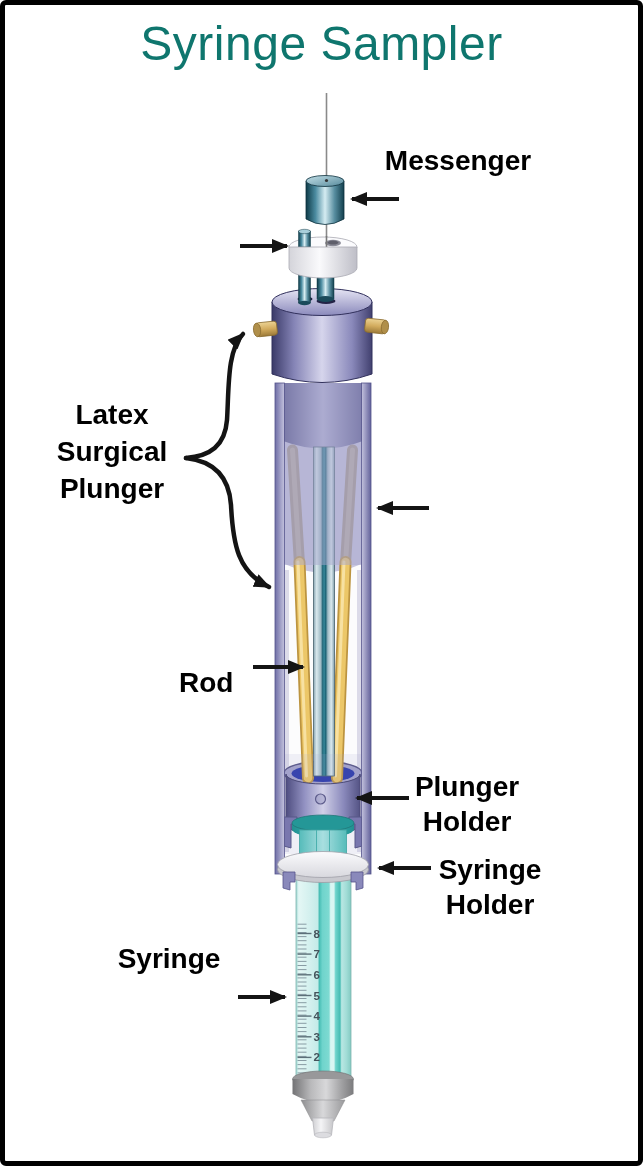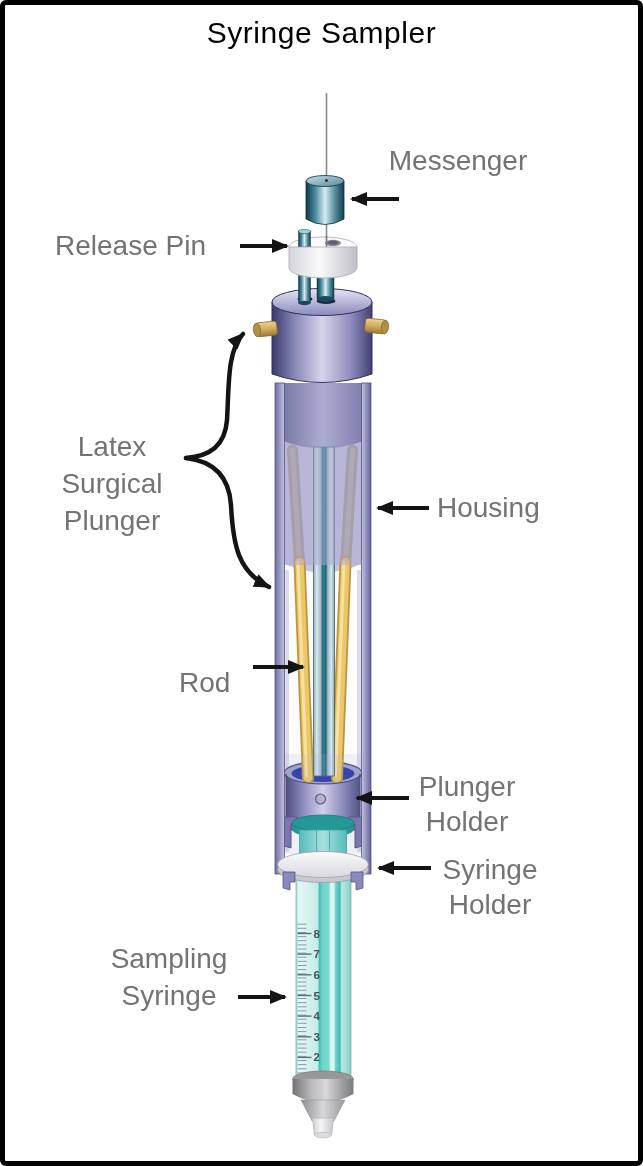--- a/index.html
+++ b/index.html
@@ -3,23 +3,23 @@
 <meta charset="utf-8">
 <style>
   html,body{margin:0;padding:0;background:#fff;}
   #stage{
     position:relative;width:643px;height:1166px;background:#ffffff;
     font-family:"Liberation Sans",sans-serif;overflow:hidden;
   }
   .frame{position:absolute;inset:0;border:5px solid #000;border-radius:6px;pointer-events:none;}
   .title{
     position:absolute;left:0;right:0;top:16px;text-align:center;
-    font-size:30px;color:#000000;letter-spacing:0.5px;
+    font-size:48px;color:#0f766e;letter-spacing:0.5px;
   }
-  .lbl{position:absolute;color:#737373;font-size:28px;line-height:35px;}
+  .lbl{position:absolute;color:#000000;font-size:28px;line-height:35px;font-weight:bold;}
   .lbl.center{text-align:center;}
   .lbl span{display:block;}
   #art{position:absolute;left:0;top:0;width:643px;height:1166px;}
 </style>
 </head>
 <body>
 
 <div id="stage">
 
 <svg id="art" viewBox="0 0 643 1166">
@@ -331,40 +331,37 @@
 </svg>
 
 <div class="frame"></div>
 
 <div class="title">Syringe Sampler</div>
 
 <div class="lbl center" style="left:372px;top:143px;width:172px;">
   <span>Messenger</span>
 </div>
 
-<div class="lbl" style="left:55px;top:228px;white-space:nowrap;">Release Pin</div>
-
-<div class="lbl center" style="left:36px;top:396px;width:152px;line-height:37px;margin-top:32px;">
+
+<div class="lbl center" style="left:36px;top:396px;width:152px;line-height:37px;">
   <span>Latex</span>
   <span>Surgical</span>
   <span>Plunger</span>
 </div>
 
-<div class="lbl" style="left:437px;top:490px;">Housing</div>
 
 <div class="lbl" style="left:179px;top:665px;">Rod</div>
 
 <div class="lbl center" style="left:404px;top:746px;width:126px;margin-top:23px;">
   <span>Plunger</span>
   <span>Holder</span>
 </div>
 
 <div class="lbl center" style="left:427px;top:852px;width:126px;">
   <span>Syringe</span>
   <span>Holder</span>
 </div>
 
 <div class="lbl center" style="left:98px;top:940px;width:142px;line-height:37px;">
-  <span>Sampling</span>
   <span>Syringe</span>
 </div>
 
 </div>
 
 </body></html>

